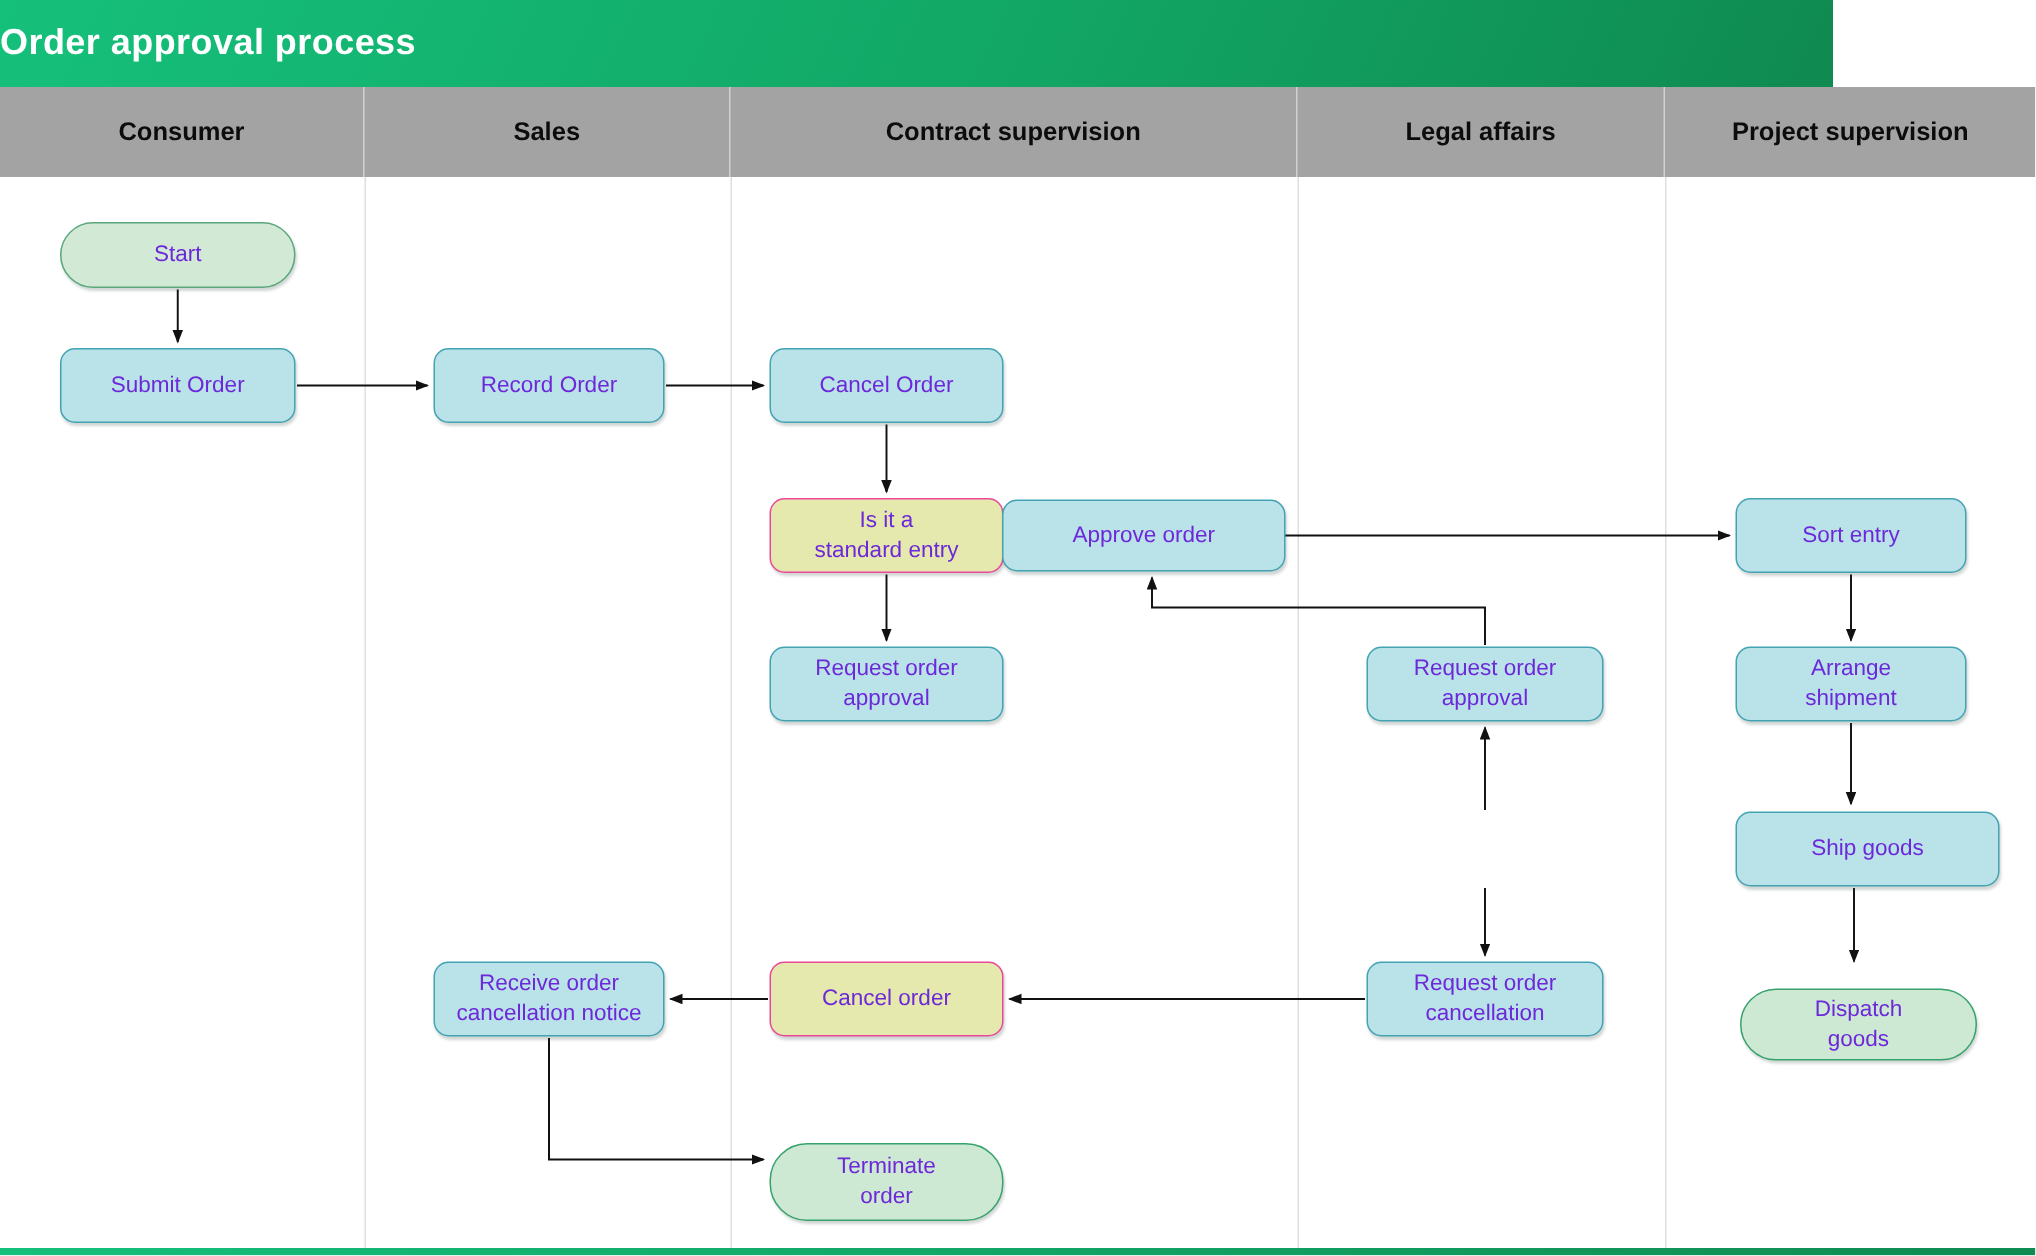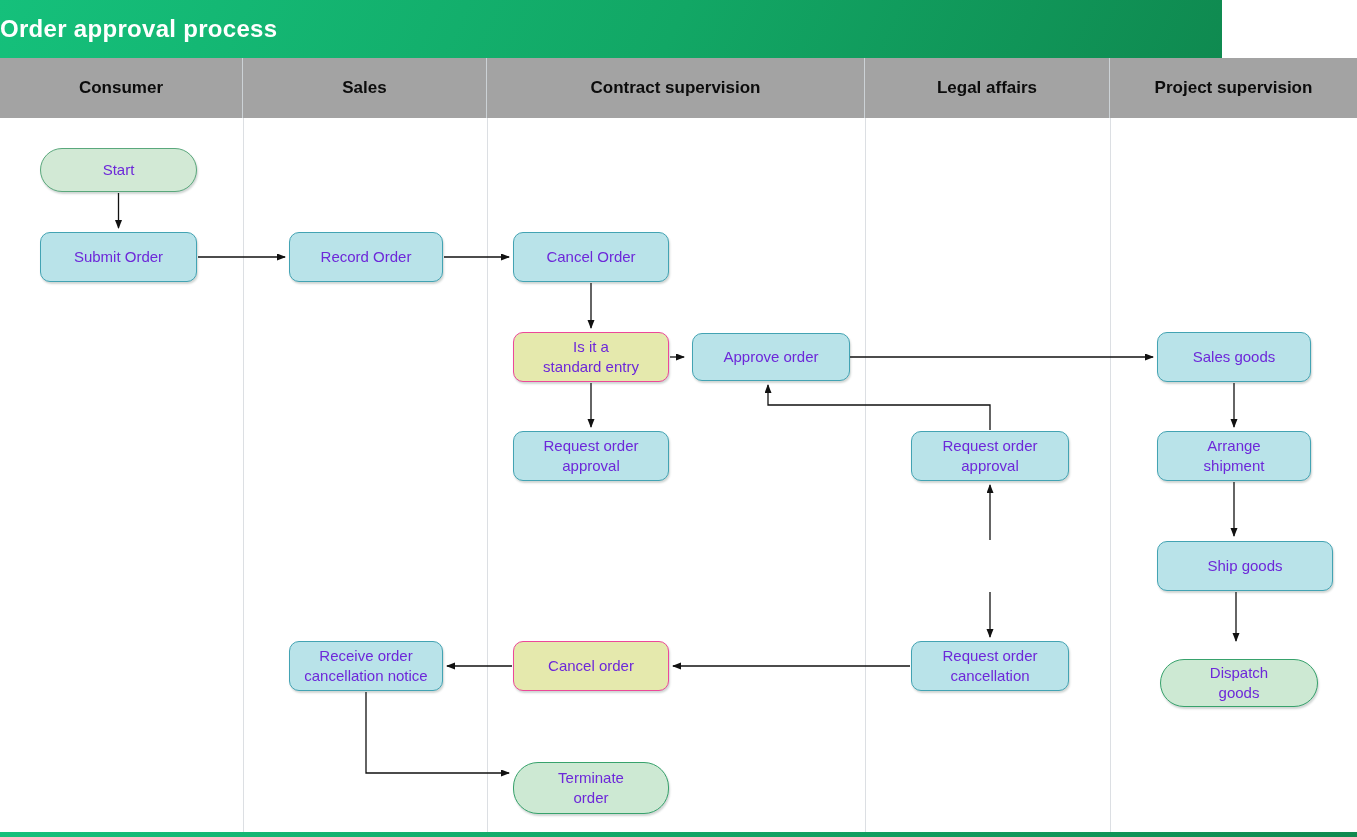--- a/index.html
+++ b/index.html
@@ -90,33 +90,33 @@
       <path d="M1236 592 L1236 641" marker-end="url(#ah)"></path>
     </g>
   </svg>
 
   <div class="node start-pill" style="left:40px;top:148px;width:157px;height:44px">Start</div>
   <div class="node process" style="left:40px;top:232px;width:157px;height:50px">Submit Order</div>
   <div class="node process" style="left:289px;top:232px;width:154px;height:50px">Record Order</div>
   <div class="node process" style="left:513px;top:232px;width:156px;height:50px">Cancel Order</div>
   <div class="node decision" style="left:513px;top:332px;width:156px;height:50px">Is it a
 standard entry</div>
-  <div class="node process" style="left:692px;top:333px;width:158px;height:48px">Approve order</div>
+  <div class="node process" style="left:668px;top:333px;width:189px;height:48px">Approve order</div>
   <div class="node process" style="left:513px;top:431px;width:156px;height:50px">Request order
 approval</div>
   <div class="node process" style="left:911px;top:431px;width:158px;height:50px">Request order
 approval</div>
   <div class="node process" style="left:911px;top:641px;width:158px;height:50px">Request order
 cancellation</div>
   <div class="node decision" style="left:513px;top:641px;width:156px;height:50px">Cancel order</div>
   <div class="node process" style="left:289px;top:641px;width:154px;height:50px">Receive order
 cancellation notice</div>
   <div class="node terminal" style="left:513px;top:748px;width:156px;height:52px">Terminate
 order</div>
-  <div class="node process" style="left:1157px;top:332px;width:154px;height:50px">Sales goods</div>
+  <div class="node process" style="left:1157px;top:332px;width:154px;height:50px">Sort entry</div>
   <div class="node process" style="left:1157px;top:431px;width:154px;height:50px">Arrange
 shipment</div>
   <div class="node process" style="left:1157px;top:541px;width:176px;height:50px">Ship goods</div>
   <div class="node terminal" style="left:1160px;top:645px;width:158px;height:48px;border-radius:24px">Dispatch
 goods</div>
 
   <div class="bottombar"></div>
 
 </div>
 

